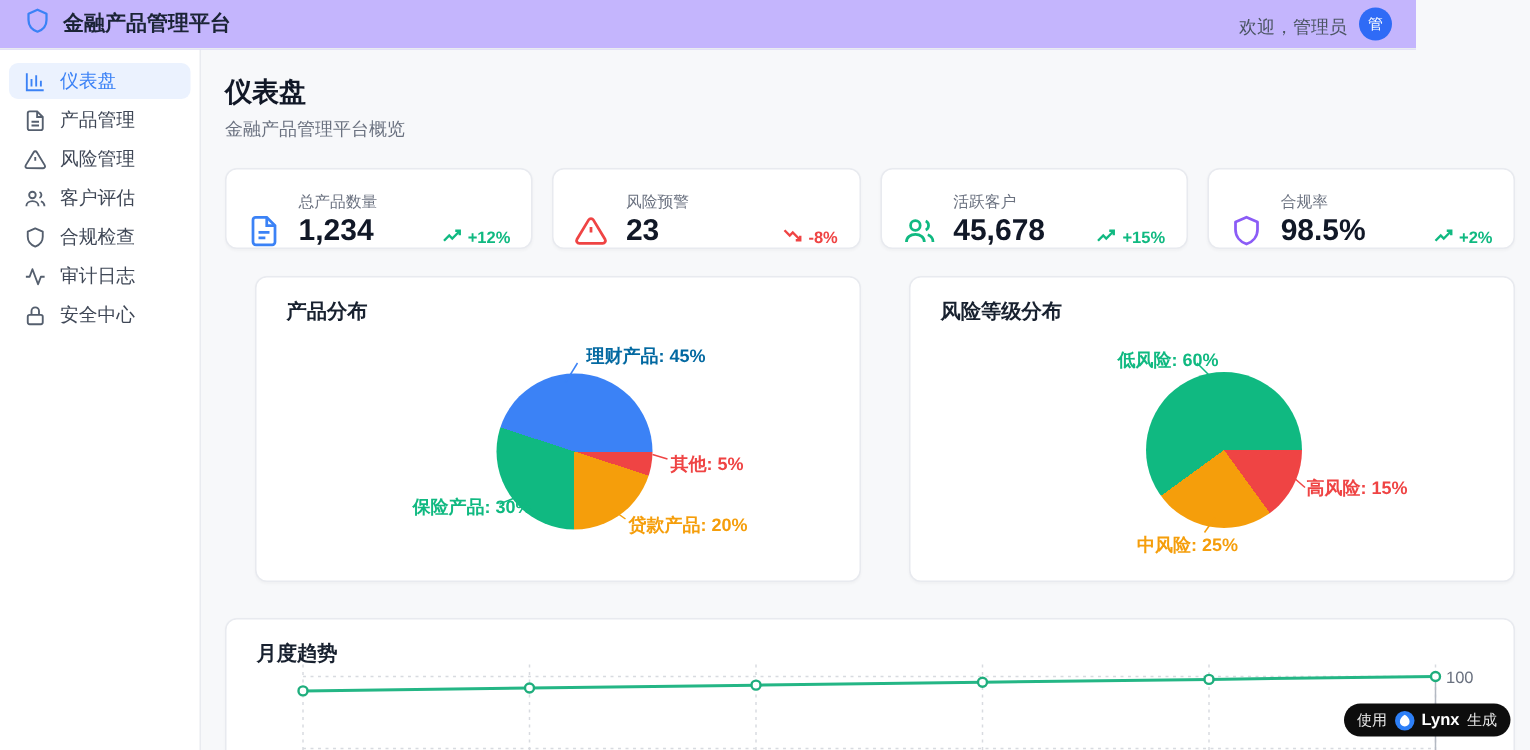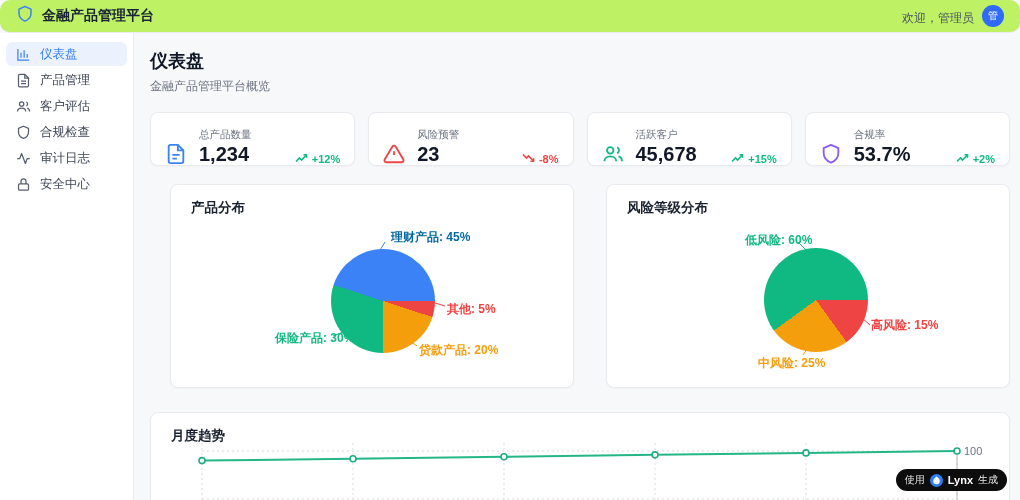--- a/index.html
+++ b/index.html
@@ -3,23 +3,23 @@
 <meta charset="utf-8">
 <style>
   * { box-sizing: border-box; margin: 0; padding: 0; }
   html,body { width:1020px; height:500px; overflow:hidden; }
   body {
     font-family: "Liberation Sans", "DejaVu Sans", sans-serif;
     background:#f7f8fa; position:relative; color:#111827;
   }
   
   .header {
-    position:absolute; top:0; left:0; width:1020px; height:33px;
-    background:#bef264; border-bottom:1px solid #e9ebf0;
-    display:flex; align-items:center; padding:0 16px; z-index:5;border-radius:10px;
+    position:absolute; top:0; left:0; width:944px; height:33px;
+    background:#c4b5fd; border-bottom:1px solid #e9ebf0;
+    display:flex; align-items:center; padding:0 16px; z-index:5;
   }
   .brand { display:flex; align-items:center; gap:8px; }
   .brand-title { font-size:14px; font-weight:bold; color:#1b2436; }
   .header-right { margin-left:auto; display:flex; align-items:flex-end; gap:8px; }
   .welcome { font-size:12px; color:#4b5563; }
   .avatar {
     width:22px; height:22px; border-radius:50%; background:#2f6bf6;
     color:#fff; font-size:10px; display:flex; align-items:center; justify-content:center;
     cursor:pointer;
   }
@@ -120,20 +120,30 @@
   </div>
   <div class="side-item">
     <span class="icn">
       <svg width="15" height="15" viewBox="0 0 24 24" fill="none" stroke="currentColor" stroke-width="2">
           <path d="M14 2H6a2 2 0 0 0-2 2v16a2 2 0 0 0 2 2h12a2 2 0 0 0 2-2V8z"></path>
           <path d="M14 2v6h6"></path>
           <path d="M8 13h8M8 17h8"></path>
         </svg>
     </span>
     <span>产品管理</span>
+  </div>
+  <div class="side-item">
+    <span class="icn">
+      <svg width="15" height="15" viewBox="0 0 24 24" fill="none" stroke="currentColor" stroke-width="2" stroke-linejoin="round">
+          <path d="M10.3 3.9L1.8 18a2 2 0 0 0 1.7 3h17a2 2 0 0 0 1.7-3L13.7 3.9a2 2 0 0 0-3.4 0z"></path>
+          <path d="M12 9v4"></path>
+          <path d="M12 17h.01"></path>
+        </svg>
+    </span>
+    <span>风险管理</span>
   </div>
   <div class="side-item">
     <span class="icn">
       <svg width="15" height="15" viewBox="0 0 24 24" fill="none" stroke="currentColor" stroke-width="2">
           <circle cx="9" cy="8" r="3.5"></circle>
           <path d="M2.5 20c0-3.5 3-5.5 6.5-5.5s6.5 2 6.5 5.5"></path>
           <path d="M16.5 4.8a3.5 3.5 0 0 1 0 6.4"></path>
           <path d="M18 14.7c2.2.7 3.8 2.4 3.8 5.3"></path>
         </svg>
     </span>
@@ -242,21 +252,21 @@
     </div>
 
     <div class="card stat-card">
       <span class="stat-icon" style="color:#8b5cf6">
         <svg width="22" height="22" viewBox="0 0 24 24" fill="none" stroke="currentColor" stroke-width="2" stroke-linejoin="round">
             <path d="M12 2l8 3.5v5.5c0 5-3.5 8.8-8 10.5C7.5 19.8 4 16 4 11V5.5L12 2z"></path>
           </svg>
       </span>
       <div>
         <div class="stat-label">合规率</div>
-        <div class="stat-value">53.7%</div>
+        <div class="stat-value">98.5%</div>
       </div>
       <div class="stat-trend" style="color: rgb(16, 185, 129);">
         <span>
           <svg width="13" height="10" viewBox="0 0 13 10" fill="none" stroke="currentColor" stroke-width="1.6">
               <path d="M1 8.5l3.5-3.5 2 2L11.5 2"></path>
               <path d="M8.5 1.8h3v3" fill="none"></path>
             </svg>
         </span>
         <span>+2%</span>
       </div>

